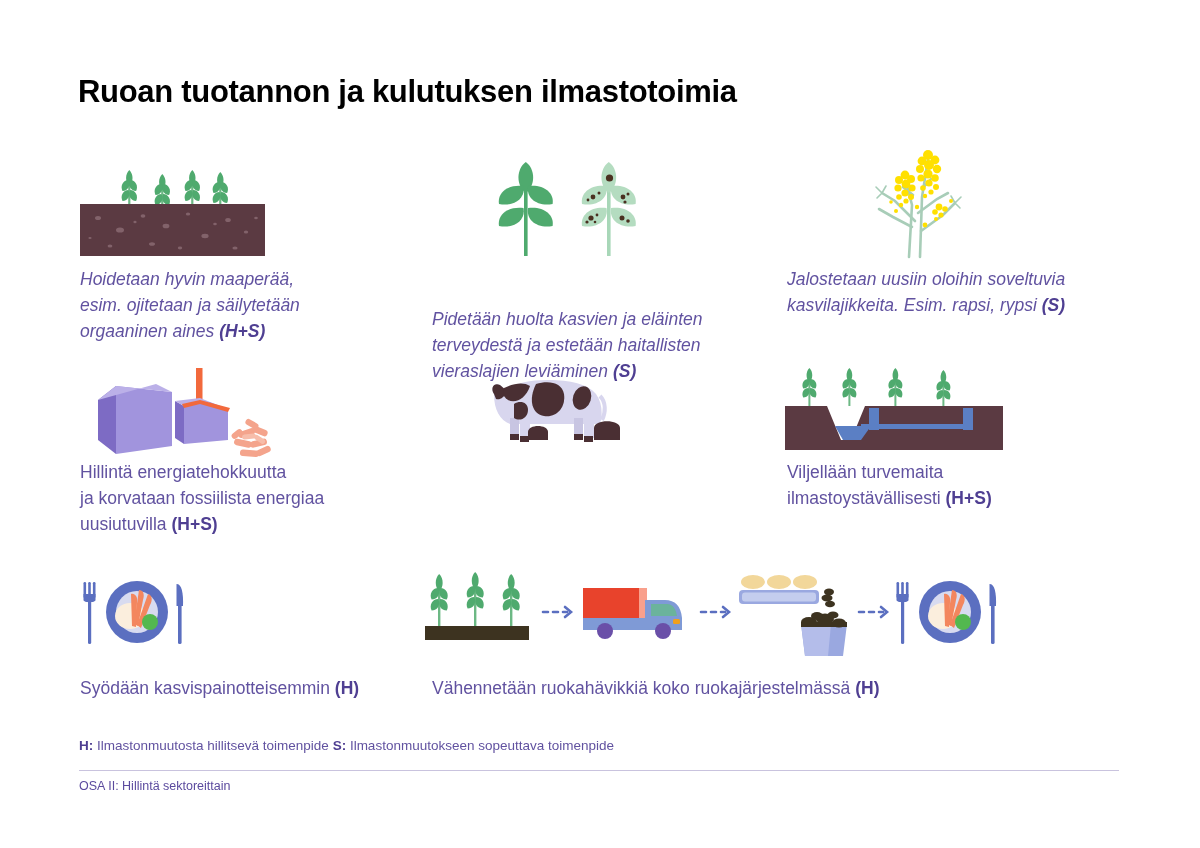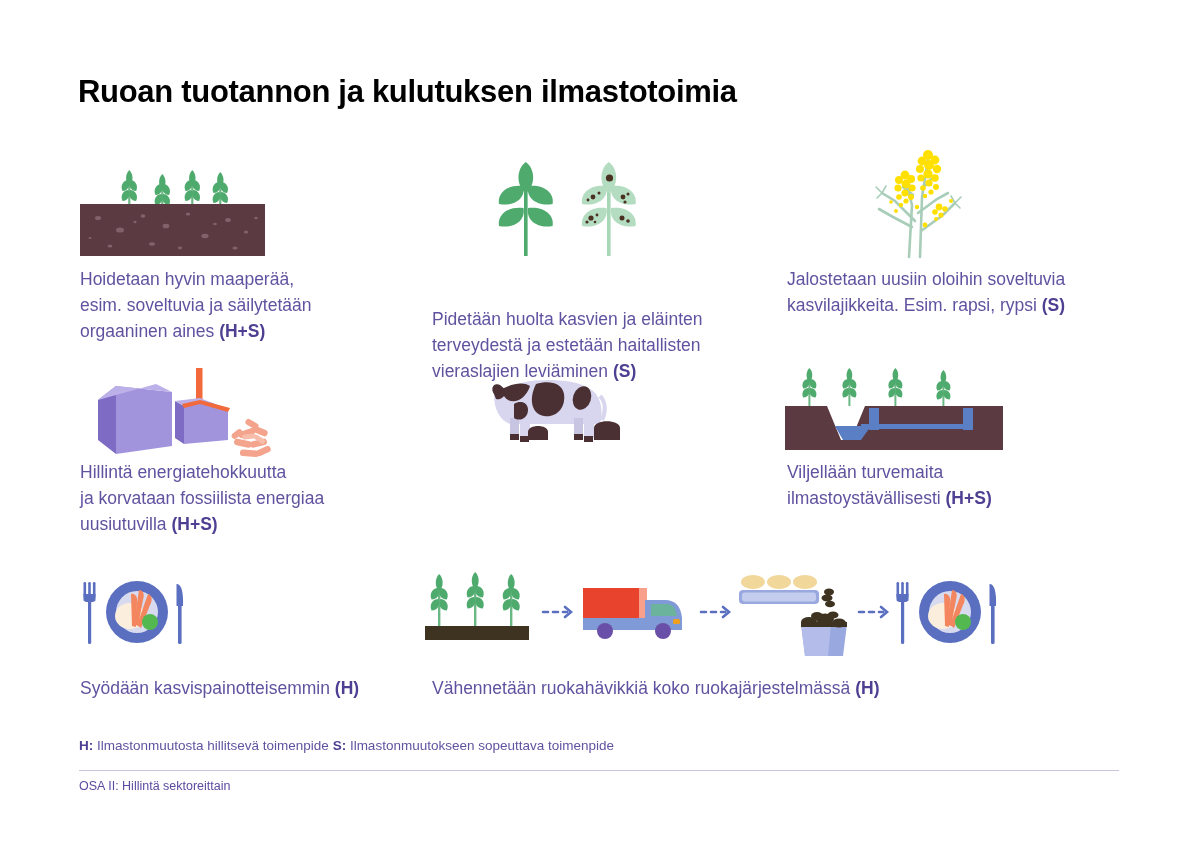--- a/index.html
+++ b/index.html
@@ -42,21 +42,21 @@
     width: 330px;
   }
   .caption b { font-weight: bold; color: #4f3f92; }
 
   
   .col1 { left: 80px; }
   .col2 { left: 432px; }
   .col3 { left: 787px; }
 
   
-  .r1 { top: 266px; }
+  .r1 { top: 266px; font-style: italic; }
   .r2 { top: 459px; }
 
   
   .bcap {
     position: absolute;
     top: 675px;
     font-size: 17.5px;
     line-height: 26px;
     color: #6152a0;
     white-space: nowrap;
@@ -253,21 +253,21 @@
           <circle cx="31" cy="66" r="2"></circle>
           <circle cx="60" cy="80" r="2.4"></circle>
         <circle cx="86" cy="56" r="2"></circle>
           <circle cx="26" cy="57" r="1.8"></circle>
       </g>
     </svg>
   </div>
 
   <div class="caption col1 r1">
     <span>Hoidetaan hyvin maaperää,</span><br>
-    <span>esim. soveltuvia ja säilytetään</span><br>
+    <span>esim. ojitetaan ja säilytetään</span><br>
     <span>orgaaninen aines </span><b>(H+S)</b>
   </div>
 
   <div class="caption col2 r1" style="width:340px;margin-top:40px;">
     <span>Pidetään huolta kasvien ja eläinten</span><br>
     <span>terveydestä ja estetään haitallisten</span><br>
     <span>vieraslajien leviäminen </span><b>(S)</b>
   </div>
 
   <div class="caption col3 r1" style="width:350px;">

